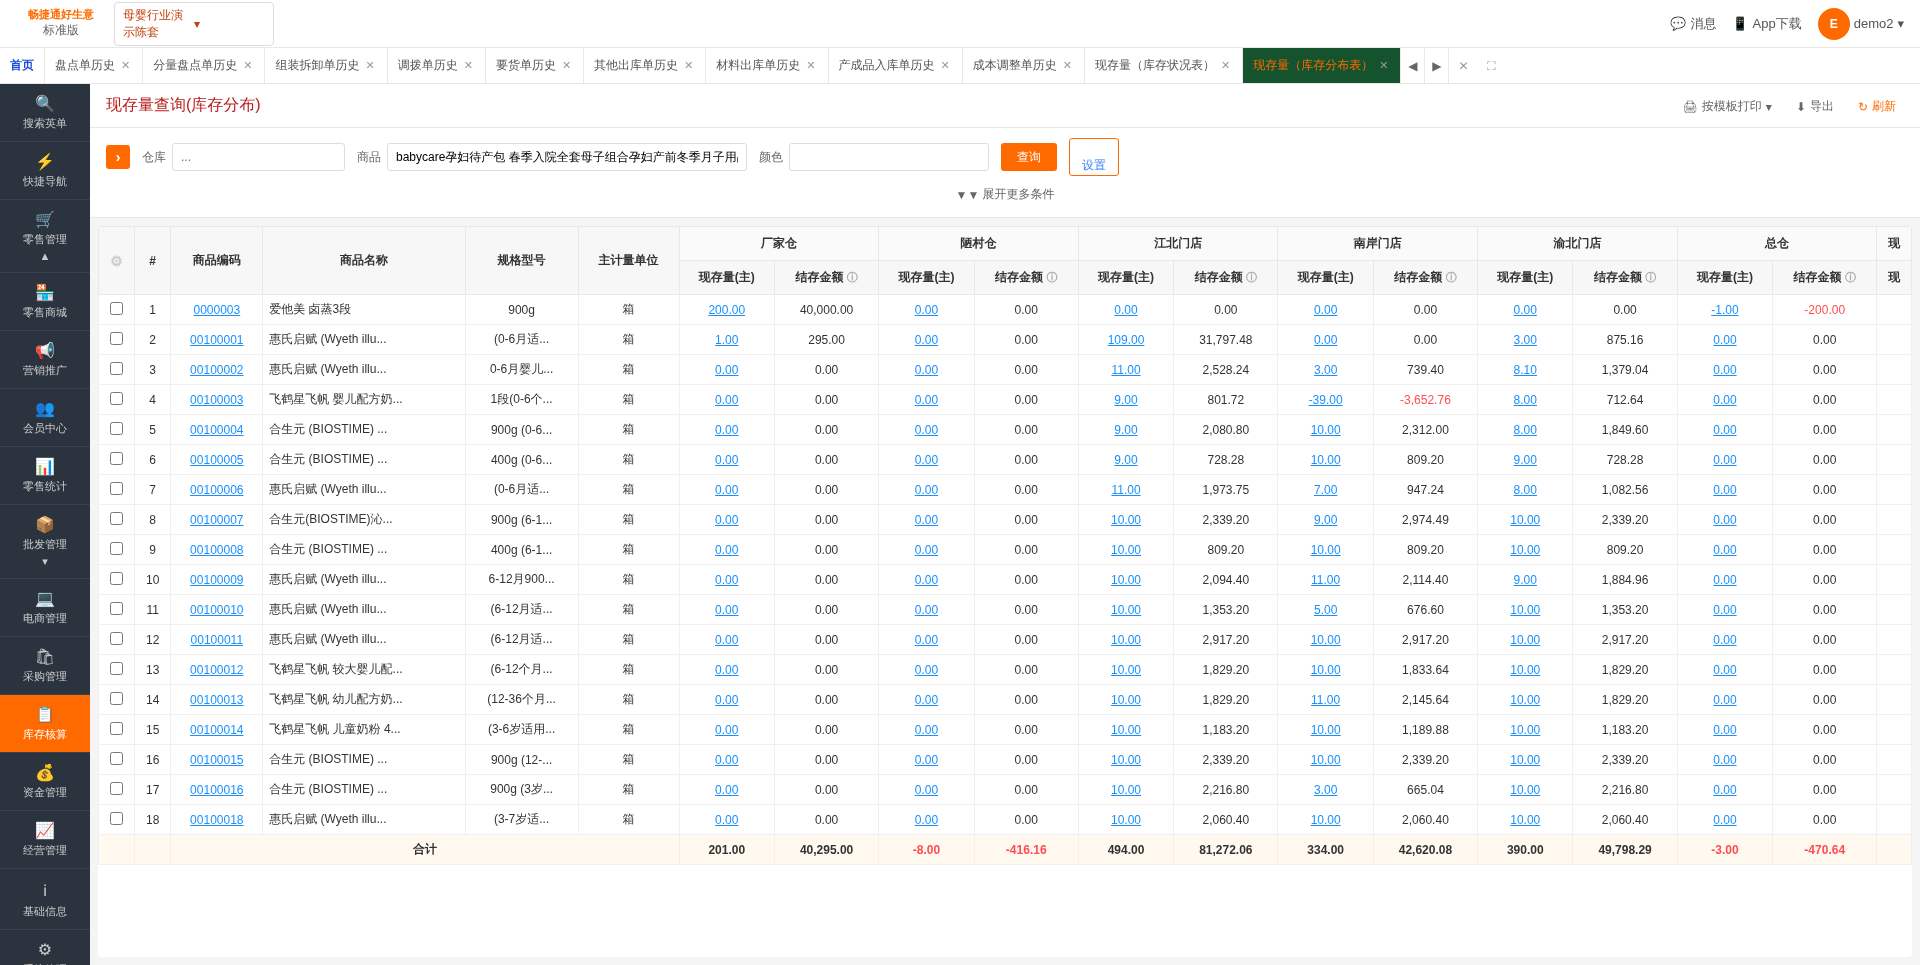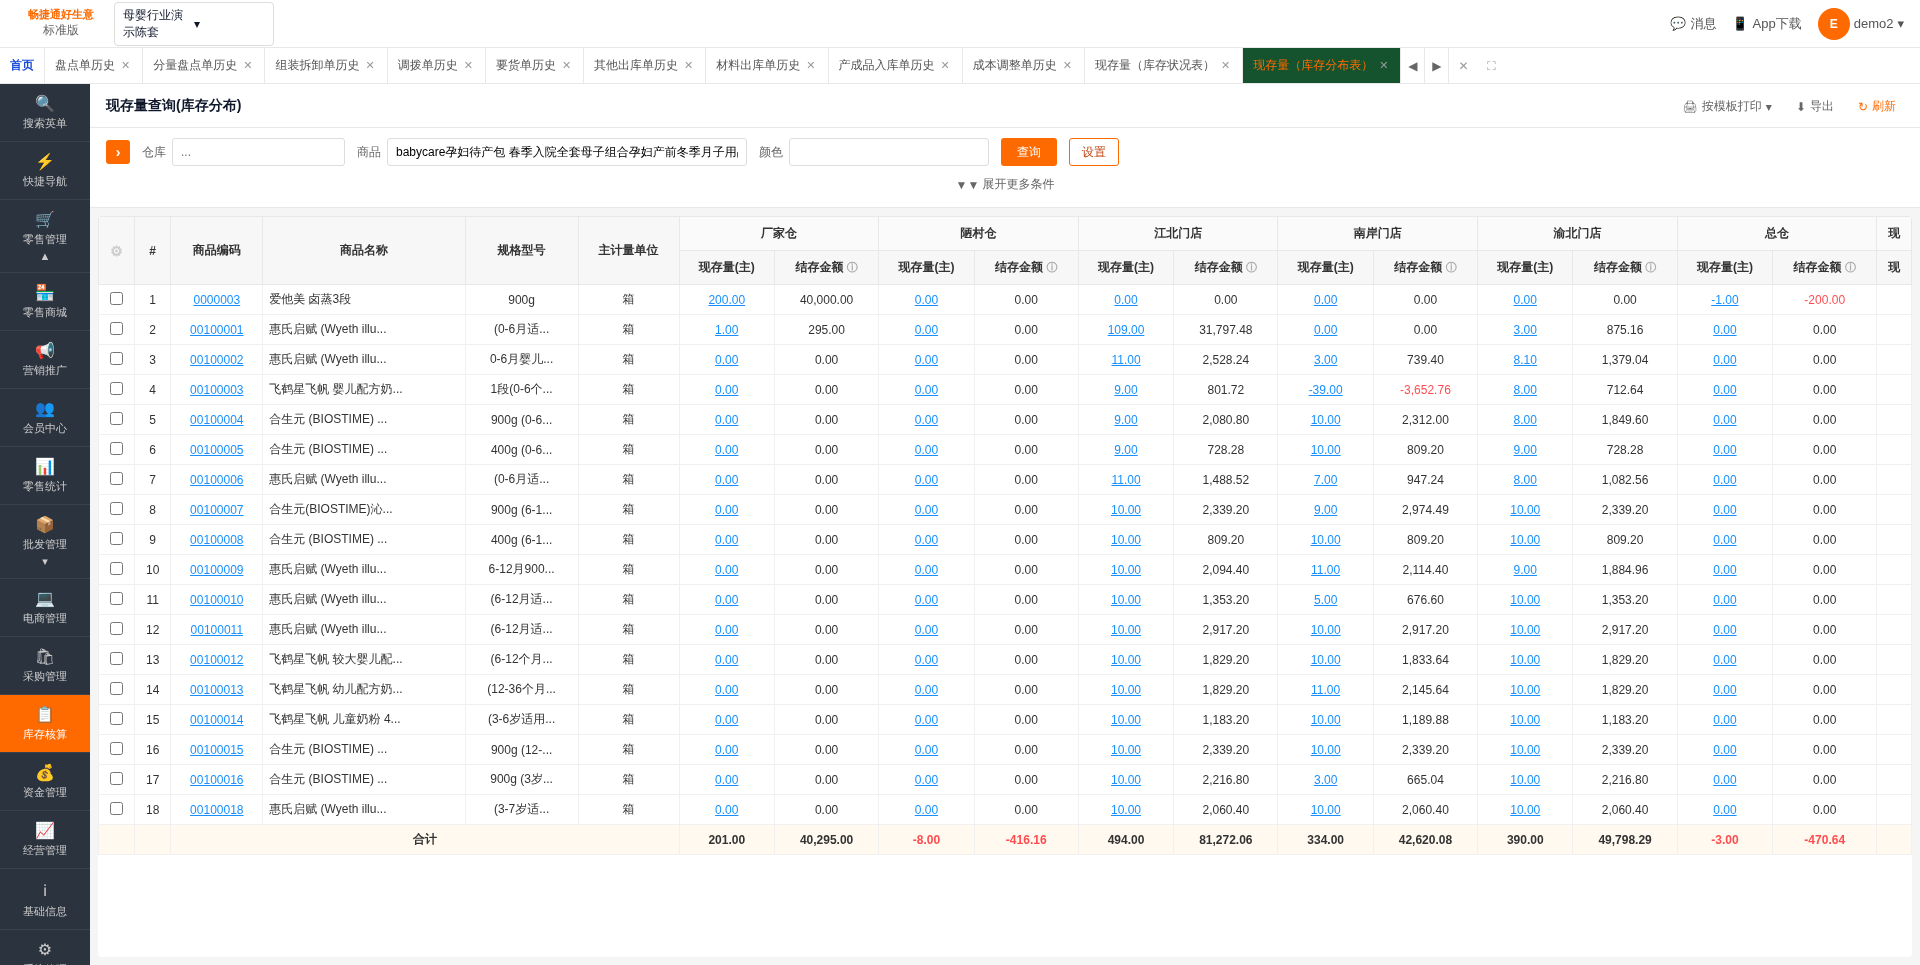--- a/index.html
+++ b/index.html
@@ -37,21 +37,21 @@
     .store-selector {
       display: flex;
       align-items: center;
       border: 1px solid #ddd;
       border-radius: 4px;
       padding: 4px 8px;
       margin-left: 8px;
       cursor: pointer;
       min-width: 160px;
       font-size: 12px;
-      color: #0f172a;
+      color: #c2410c;
     }
     .store-selector span { flex: 1; }
     .top-right {
       margin-left: auto;
       display: flex;
       align-items: center;
       gap: 16px;
     }
     .top-right-item {
       display: flex;
@@ -186,23 +186,23 @@
       background: #f5f5f5;
     }
     
     
     .page-header {
       background: #fff;
       padding: 10px 16px 0;
       border-bottom: 1px solid #e8e8e8;
     }
     .page-title {
-      font-size: 14px;
-      font-weight: bold;
-      color: #0f172a;
+      font-size: 16px;
+      font-weight: normal;
+      color: #b91c1c;
       margin-bottom: 10px;
     }
     .action-bar {
       display: flex;
       align-items: center;
       justify-content: flex-end;
       gap: 8px;
       padding-bottom: 8px;
     }
     .action-btn {
@@ -268,24 +268,24 @@
       color: #fff;
       border: none;
       border-radius: 3px;
       padding: 5px 16px;
       font-size: 12px;
       cursor: pointer;
       height: 28px;
     }
     .settings-btn {
       background: #fff;
-      color: #c2410c;
+      color: #3b82f6;
       border: 1px solid #ff6a00;
       border-radius: 3px;
-      padding: 4px 12px;
+      padding: 18px 12px;
       font-size: 12px;
       cursor: pointer;
       height: 28px;
     }
     .orange-toggle {
       background: #ff6a00;
       color: #fff;
       border: none;
       width: 24px;
       height: 24px;
@@ -719,21 +719,21 @@
     <td>7</td>
     <td class="link-text">00100006</td>
     <td class="text-left">惠氏启赋 (Wyeth illu...</td>
     <td>(0-6月适...</td>
     <td>箱</td>
     <td class="link-text">0.00</td>
     <td>0.00</td>
     <td class="link-text">0.00</td>
     <td>0.00</td>
     <td class="link-text">11.00</td>
-    <td>1,488.52</td>
+    <td>1,973.75</td>
     <td class="link-text ">7.00</td>
     <td class="">947.24</td>
     <td class="link-text">8.00</td>
     <td>1,082.56</td>
     <td class="link-text ">0.00</td>
     <td class="">0.00</td>
     <td></td>
   </tr>
             <tr>
     <td><input type="checkbox" style=""></td>

